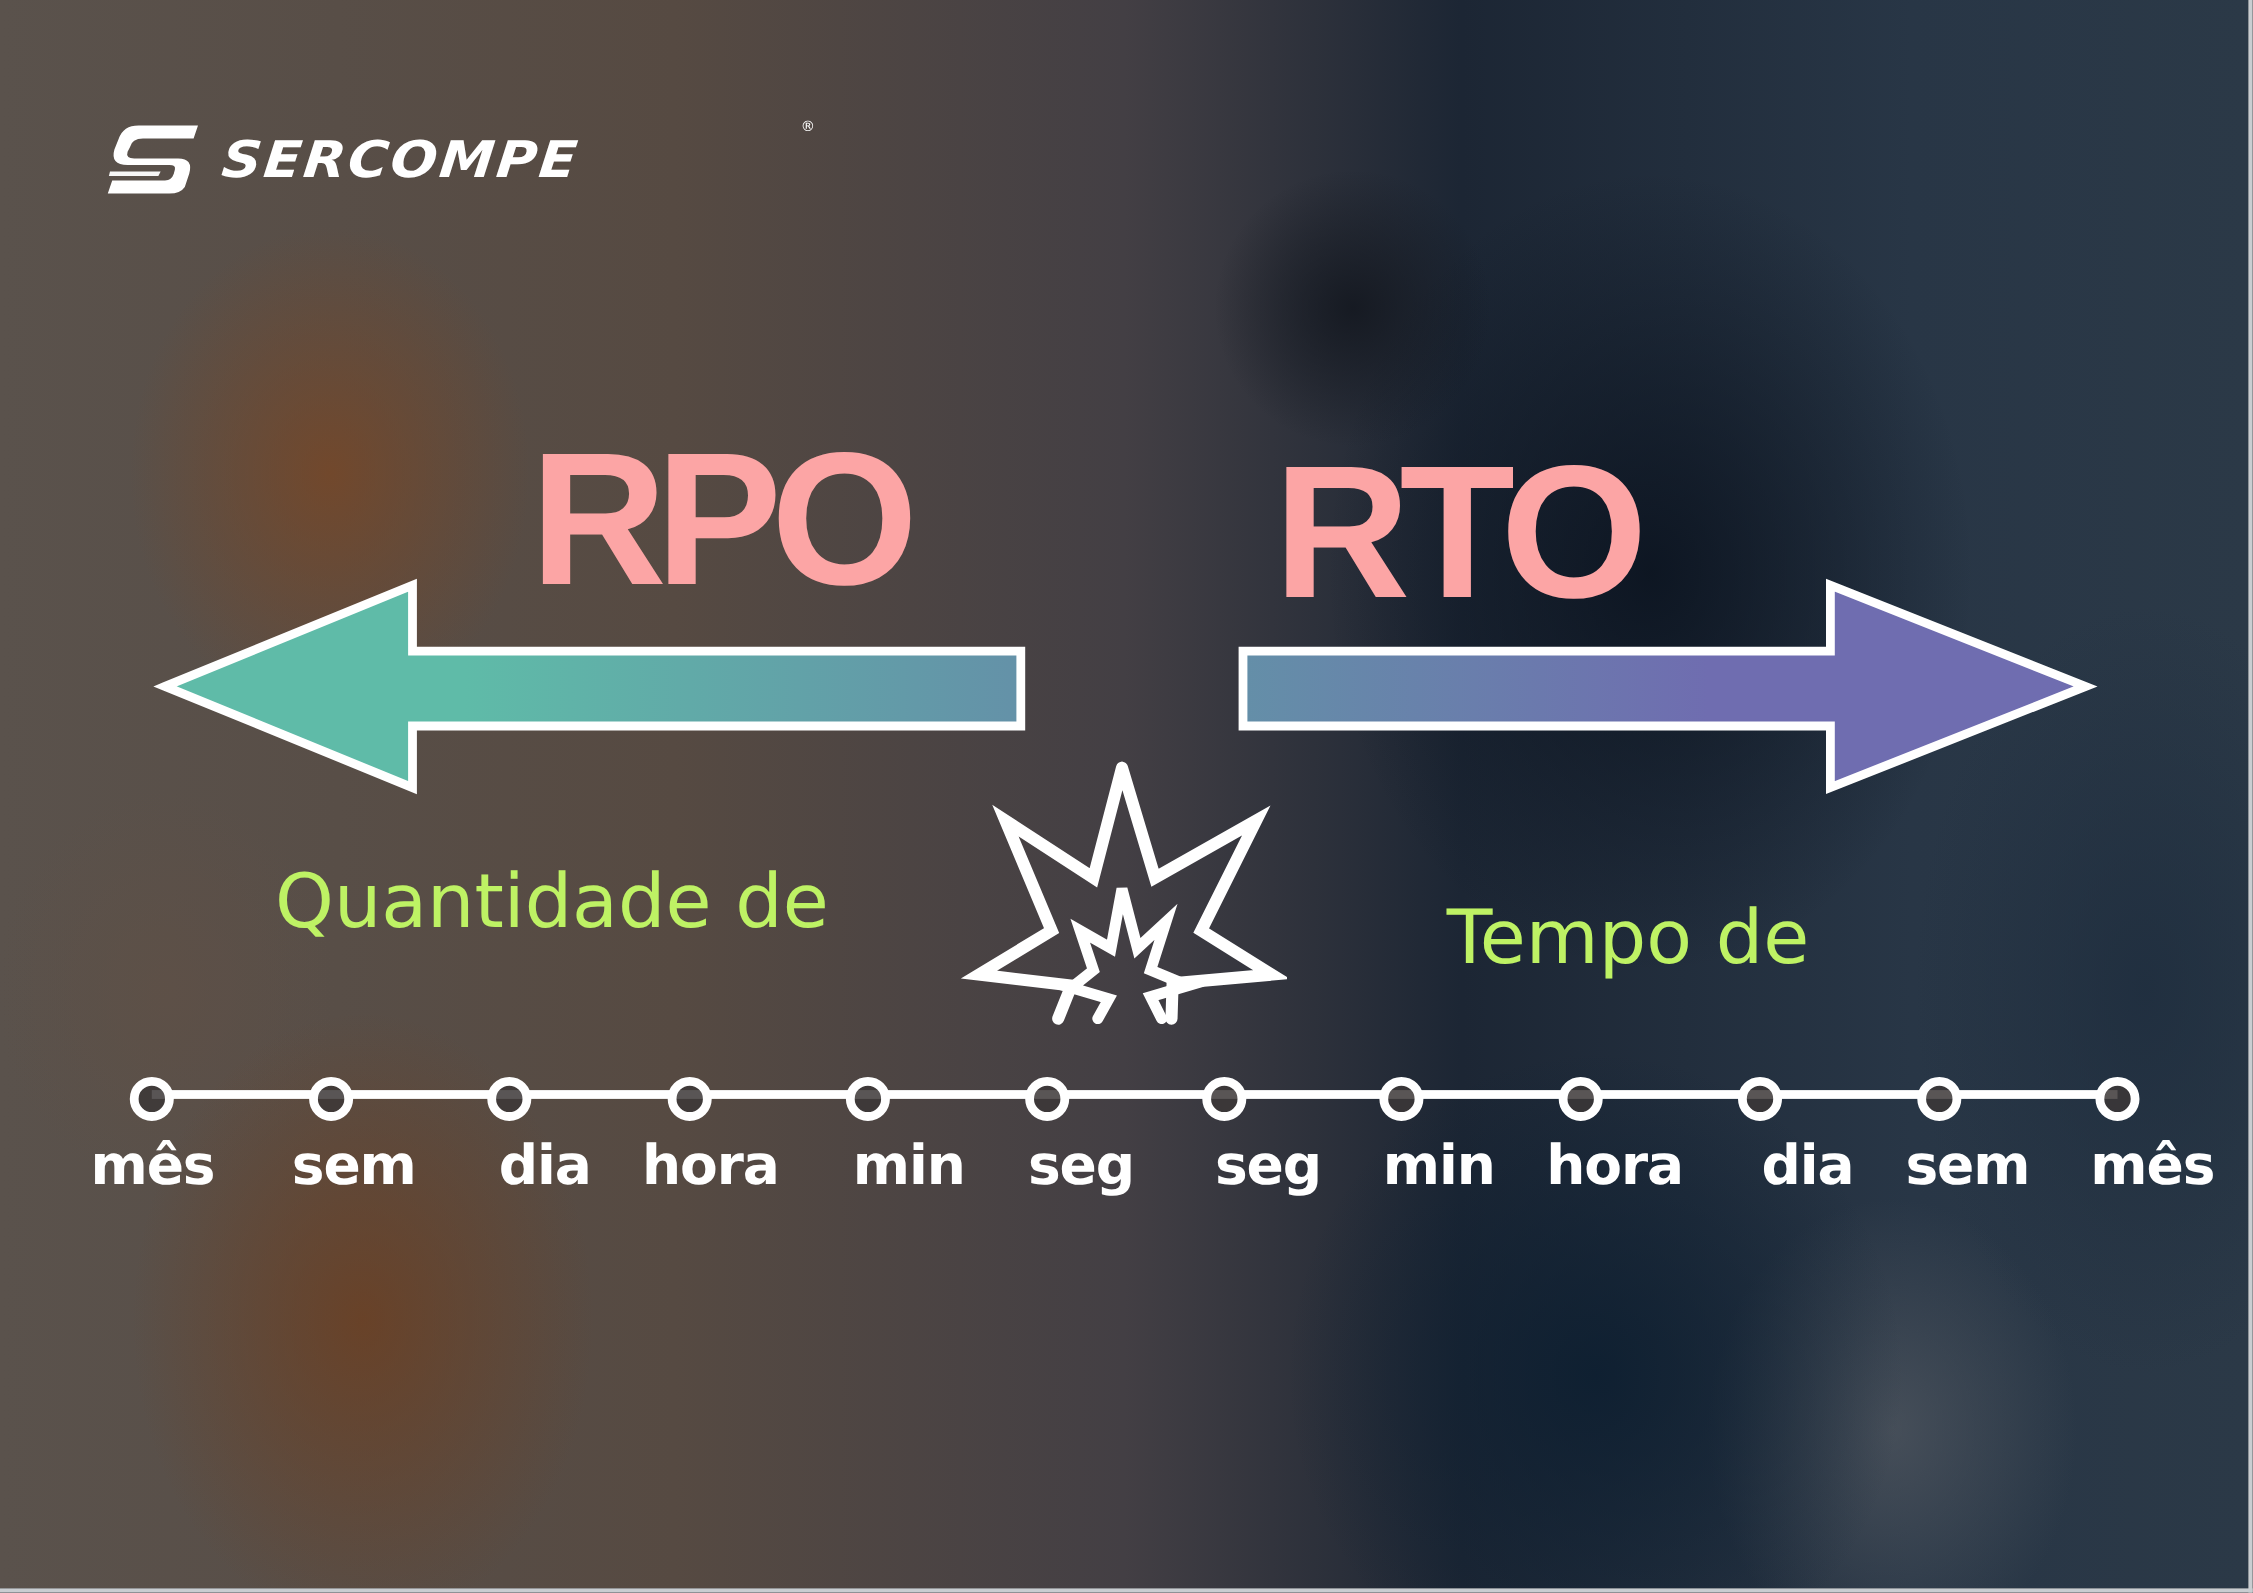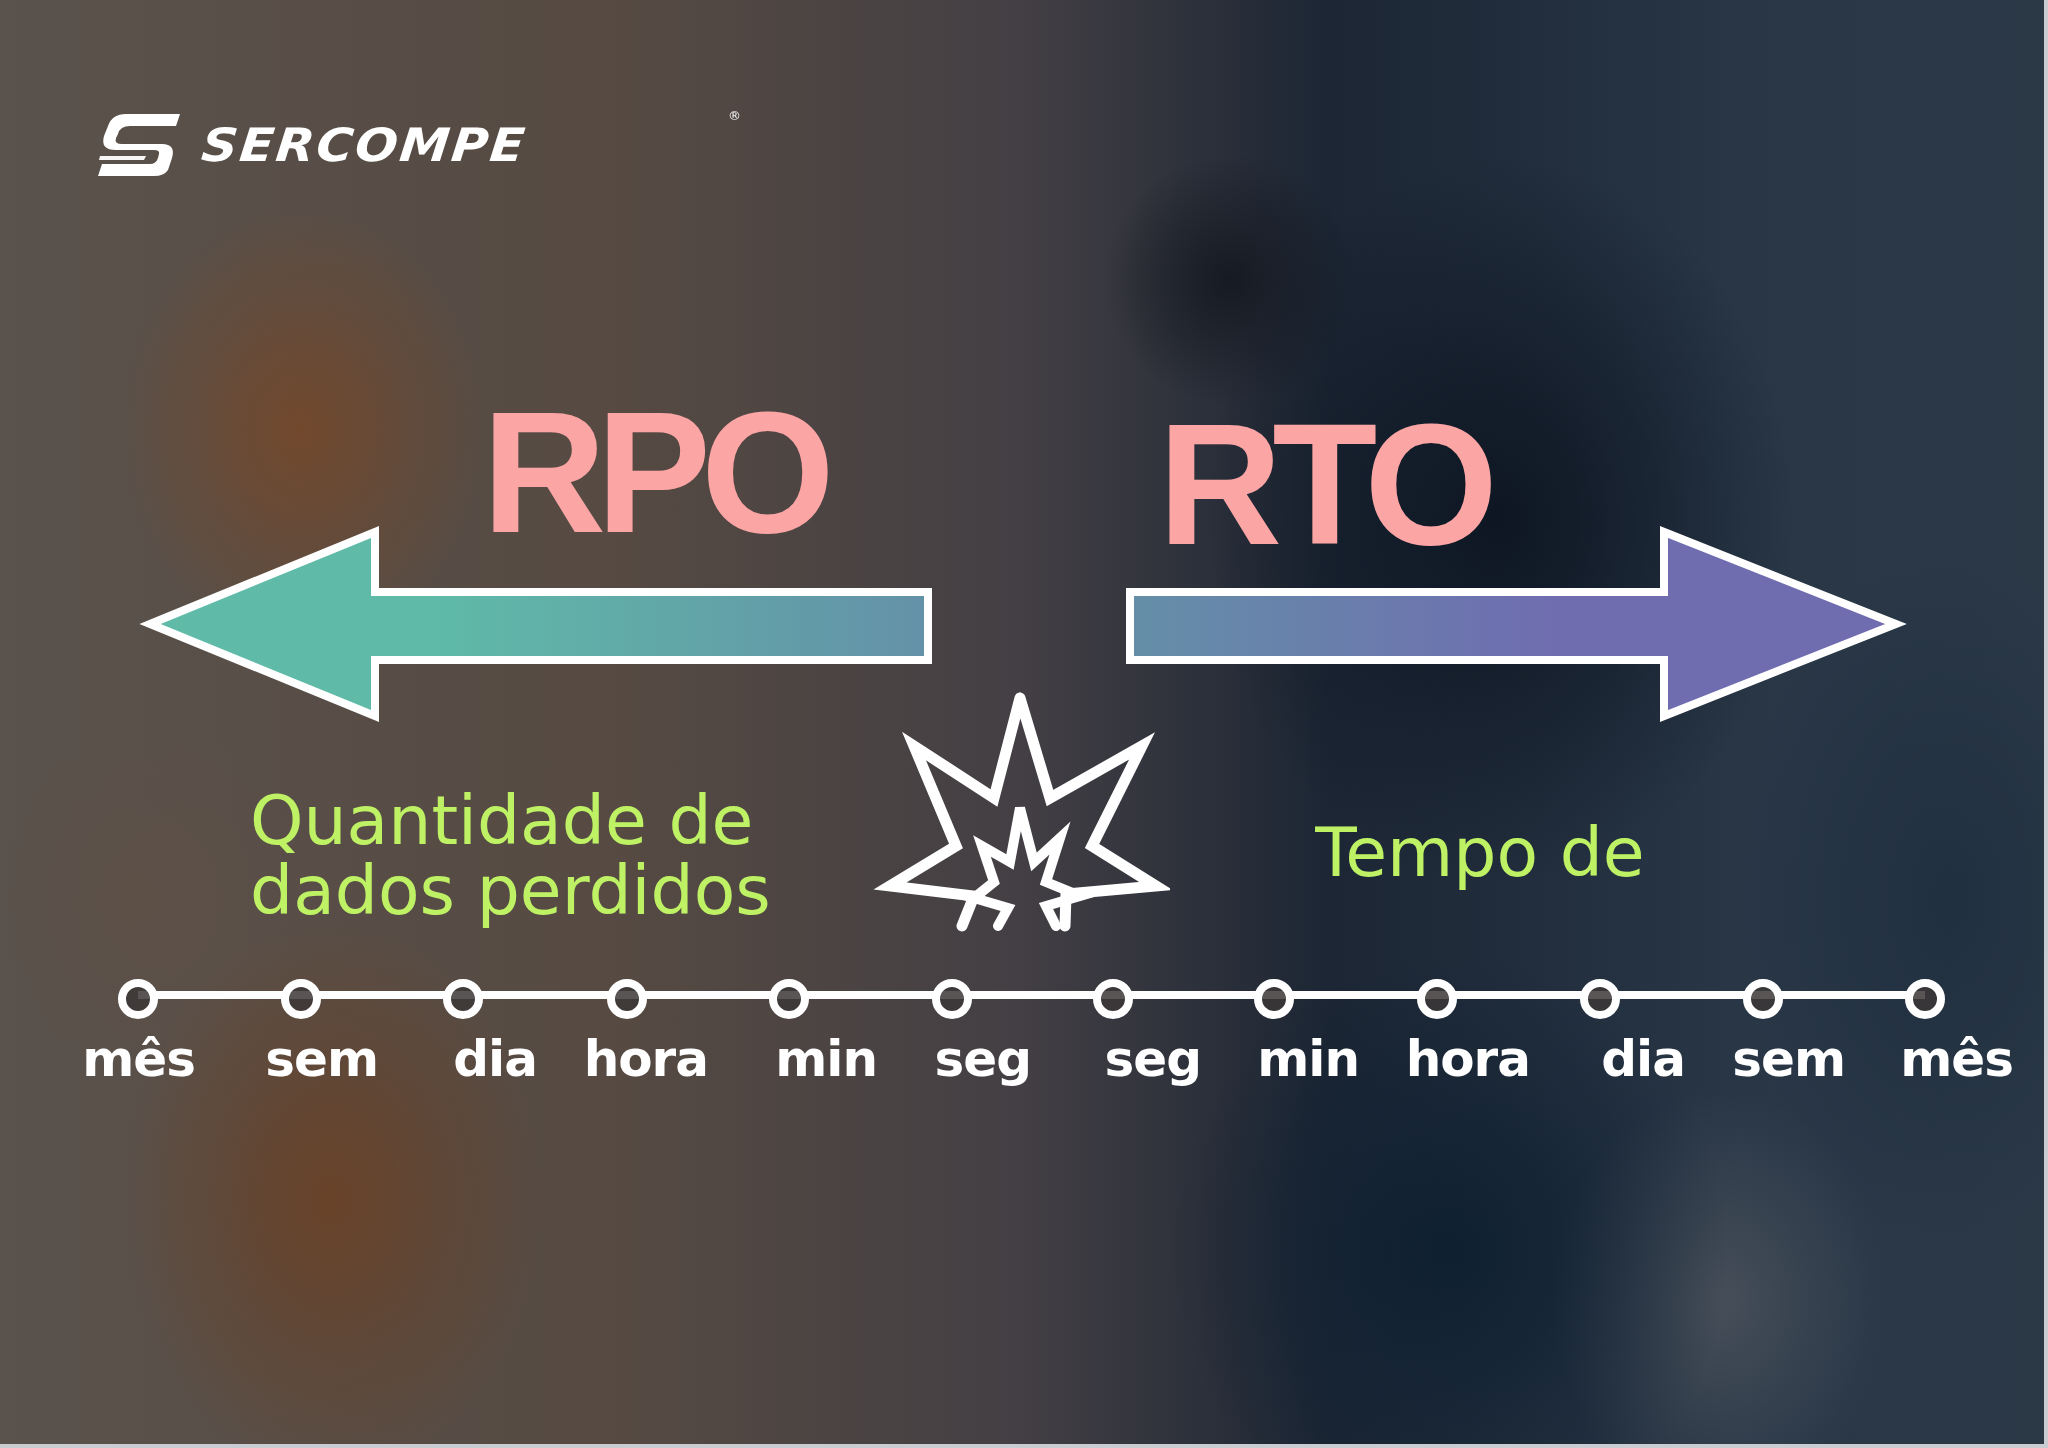--- a/index.html
+++ b/index.html
@@ -99,21 +99,20 @@
   <g>
     <polygon points="150,624 375,532 375,592 928,592 928,660 375,660 375,716" fill="url(#gradLeft)" stroke="#ffffff" stroke-width="8" stroke-linejoin="miter"></polygon>
   </g>
   <g>
     <polygon points="1130,592 1664,592 1664,532 1896,624 1664,716 1664,660 1130,660" fill="url(#gradRight)" stroke="#ffffff" stroke-width="8" stroke-linejoin="miter"></polygon>
   </g>
 </svg>
 
 <div class="subtitle sub-rpo">
   <div>Quantidade de</div>
-  <div>dados perdidos</div>
 </div>
 <div class="subtitle sub-rto">
   <div>Tempo de</div>
 </div>
 
 <svg class="explosion" viewBox="0 0 300 250">
   <path d="M150 12 L180 112 L272 60 L222 160 L286 200 L196 208 L195 240
            M150 12 L124 112 L44 60 L86 160 L20 200 L104 210 L92 240" fill="none" stroke="#fff" stroke-width="11" stroke-linejoin="miter" stroke-linecap="round"></path>
   <path d="M128 240 L138 222 L104 212 L124 196 L112 160 L140 176 L150 122 L164 176 L190 152 L176 196 L210 210 L176 220 L186 240" fill="none" stroke="#fff" stroke-width="10" stroke-linejoin="miter" stroke-linecap="round"></path>
 </svg>

